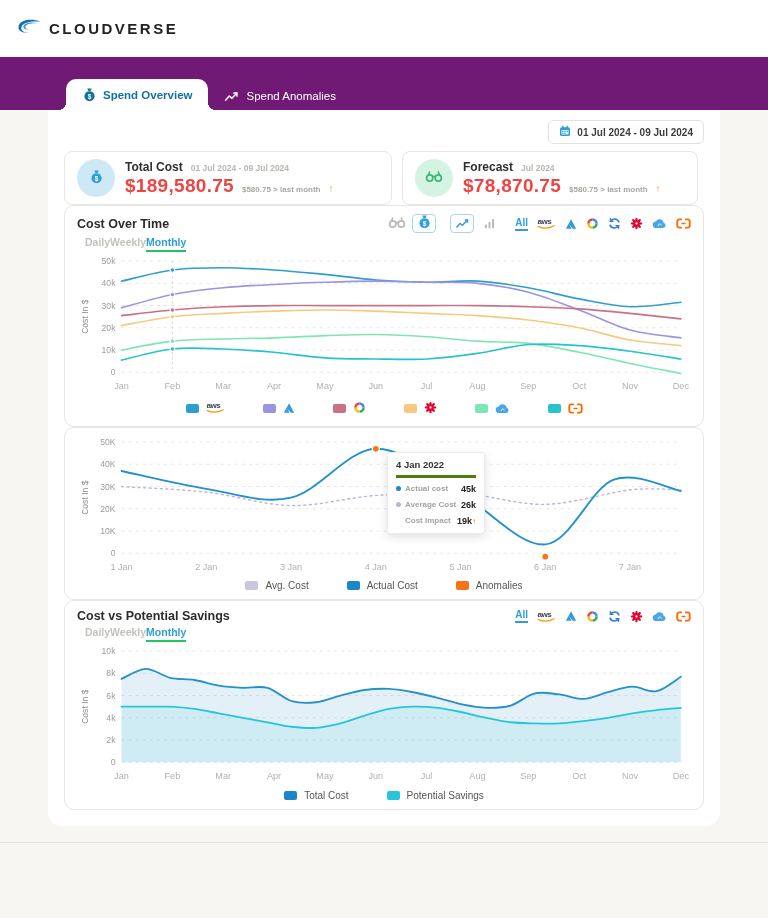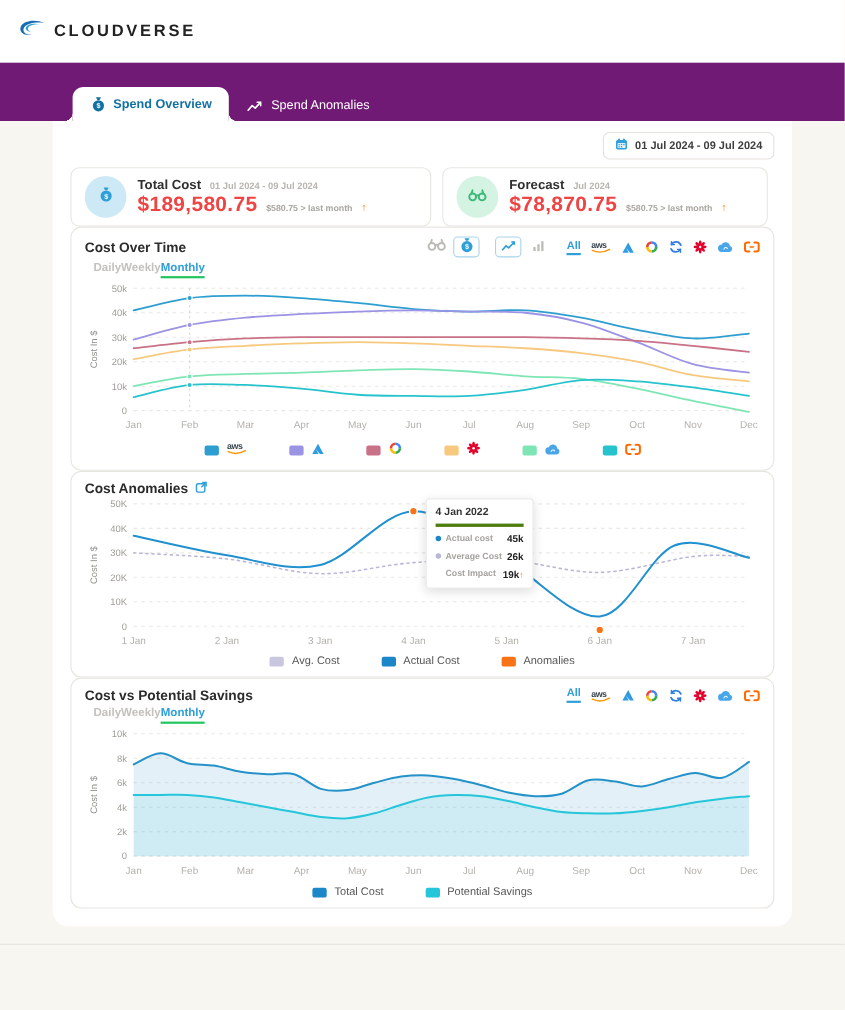--- a/index.html
+++ b/index.html
@@ -374,29 +374,20 @@
           <span><svg width="15" height="11" viewBox="0 0 16 12" fill="none" stroke="#ff6a00" stroke-width="2" stroke-linecap="round">
               <path d="M5.5 1.5 H3.5 A2.3 2.3 0 0 0 1.2 3.8 V8.2 A2.3 2.3 0 0 0 3.5 10.5 H5.5"></path>
               <path d="M10.5 1.5 H12.5 A2.3 2.3 0 0 1 14.8 3.8 V8.2 A2.3 2.3 0 0 1 12.5 10.5 H10.5"></path>
               <line x1="6.4" y1="6" x2="9.6" y2="6" stroke-width="1.6"></line>
             </svg></span>
         </span>
     </div>
   </section>
 
   <section class="chartbox">
-    <div class="cb-head">
-      <span class="cb-title">
-        <span>Cost Anomalies</span>
-        <span><svg width="12" height="12" viewBox="0 0 12 12" fill="none" stroke="#2e9fd8" stroke-width="1.3">
-              <rect x="1.6" y="2.8" width="7.6" height="7.6" rx="1.4"></rect>
-              <path d="M6.8 1.6 h3.6 v3.6 M10.2 1.8 L6 6"></path>
-            </svg></span>
-      </span>
-    </div>
     <svg class="chart" viewBox="0 0 607 140">
         <line x1="44" y1="116" x2="597" y2="116" stroke="#e9e7e2" stroke-dasharray="3 4"></line>
         <text x="38" y="119" text-anchor="end" font-size="8.5" fill="#9e9c97">0</text>
         <line x1="44" y1="94" x2="597" y2="94" stroke="#e9e7e2" stroke-dasharray="3 4"></line>
         <text x="38" y="97" text-anchor="end" font-size="8.5" fill="#9e9c97">10K</text>
         <line x1="44" y1="72" x2="597" y2="72" stroke="#e9e7e2" stroke-dasharray="3 4"></line>
         <text x="38" y="75" text-anchor="end" font-size="8.5" fill="#9e9c97">20K</text>
         <line x1="44" y1="50" x2="597" y2="50" stroke="#e9e7e2" stroke-dasharray="3 4"></line>
         <text x="38" y="53" text-anchor="end" font-size="8.5" fill="#9e9c97">30K</text>
         <line x1="44" y1="28" x2="597" y2="28" stroke="#e9e7e2" stroke-dasharray="3 4"></line>

